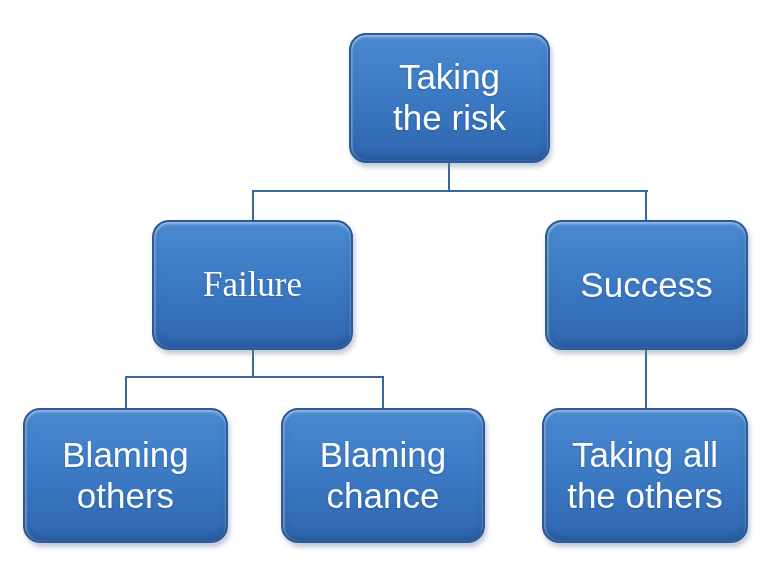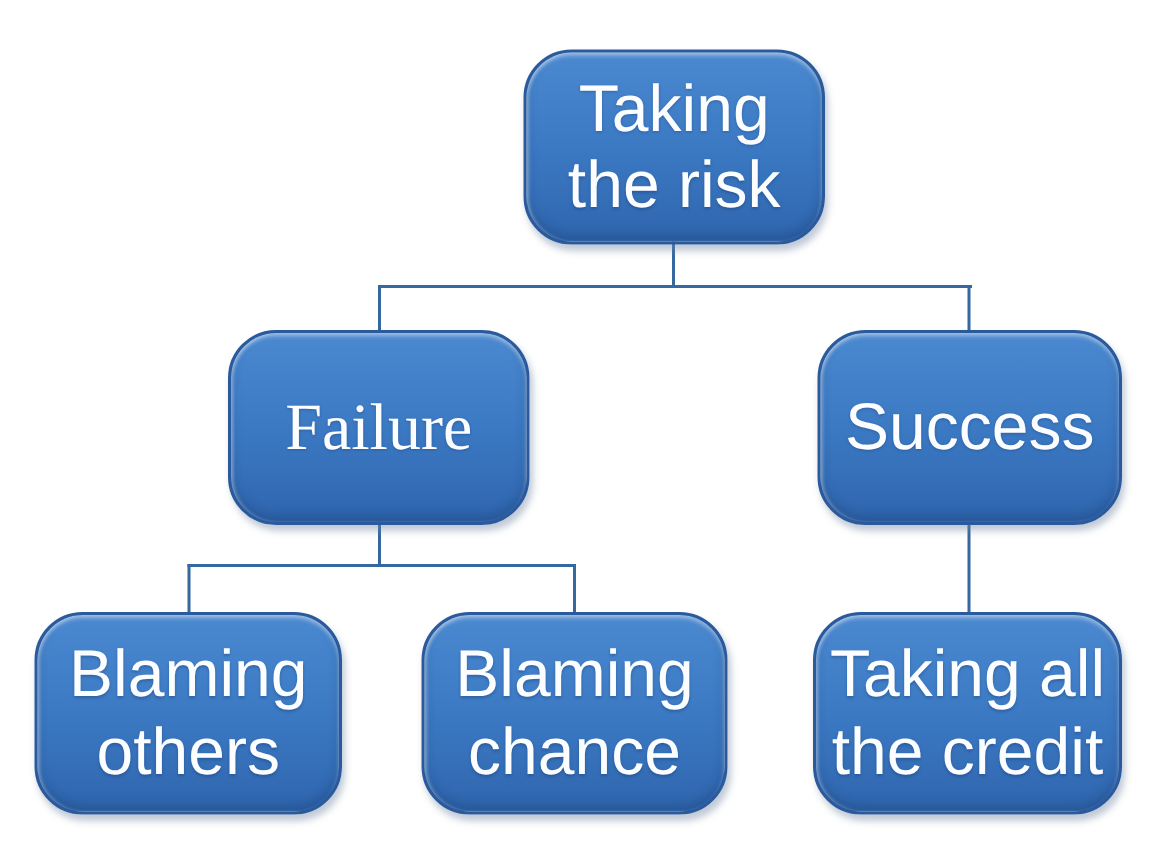--- a/index.html
+++ b/index.html
@@ -15,33 +15,33 @@
     position:relative;
     width:768px;height:576px;
     background:#ffffff;
     overflow:hidden;
     font-family:"Liberation Sans", sans-serif;
   }
   .node{
     position:absolute;
     box-sizing:border-box;
     border:2px solid var(--box-border);
-    border-radius:32px;
+    border-radius:17px;
     background:linear-gradient(180deg, var(--box-top) 0%, var(--box-mid) 48%, var(--box-bottom) 100%);
     box-shadow:
       2px 4px 5px rgba(115,135,165,0.45),
       inset 0 2px 3px rgba(255,255,255,0.45),
       inset 2px 0 2px rgba(255,255,255,0.18),
       inset 0 -4px 7px rgba(15,45,95,0.30);
     display:flex;
     align-items:center;
     justify-content:center;
     text-align:center;
     color:var(--text);
-    font-size:44px;
+    font-size:35px;
     line-height:1.17;
     white-space:pre-line;
     text-shadow:0 1px 2px rgba(20,50,100,0.35);
   }
   .connector{
     position:absolute;
     background:var(--line);
   }
 </style>
 </head>
@@ -68,15 +68,15 @@
 
   <div class="node" style="left:545px; top:220px; width:203px; height:130px;">Success</div>
 
   <div class="node" style="left:23px; top:408px; width:205px; height:135px;">Blaming
 others</div>
 
   <div class="node" style="left:281px; top:408px; width:204px; height:135px;">Blaming
 chance</div>
 
   <div class="node" style="left:542px; top:408px; width:206px; height:135px;">Taking all
-the credit</div>
+the others</div>
 
 </div>
 
 </body></html>

